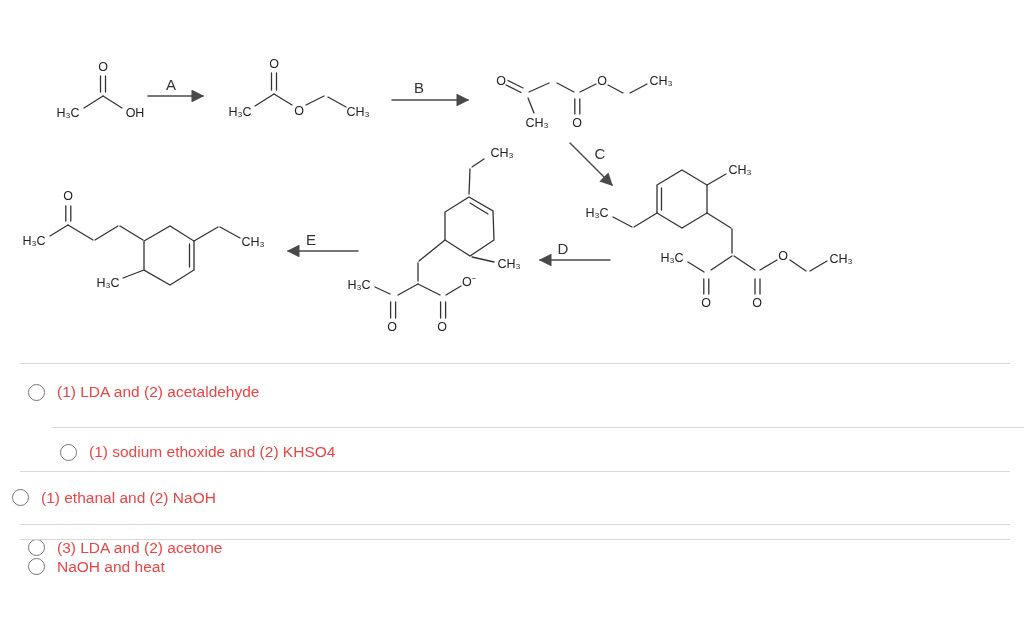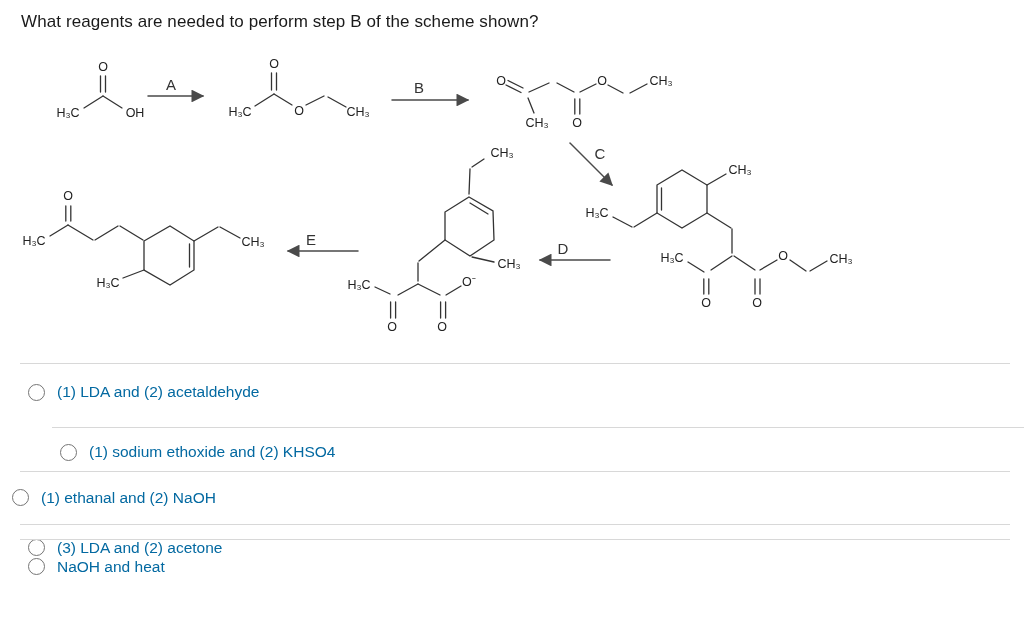--- a/index.html
+++ b/index.html
@@ -19,28 +19,27 @@
     box-sizing:border-box;padding-left:28px;}
   .option-row::before{content:"";position:absolute;left:20px;right:14px;top:0;
     border-top:1px solid #d8d8d8;}
   .option-row:nth-of-type(1){top:363px;height:58px;}
   .option-row:nth-of-type(2){top:427px;height:50px;margin-left:32px;}
   .option-row:nth-of-type(3){top:471px;height:53px;padding-left:12px;}
   .option-row:nth-of-type(4){top:524px;height:47px;}
   .option-row:nth-of-type(5){top:539px;height:55px;}
   .radio{width:15px;height:15px;border:1.6px solid #757575;border-radius:50%;
     background:#fff;flex:0 0 auto;}
-  .option-label{margin-left:12px;font-size:15.5px;color:#0369a1;}
+  .option-label{margin-left:12px;font-size:15.5px;color:#ef4444;}
 </style>
 </head>
 <body>
 
 <div class="page">
 
-  <div class="title">What reagents are needed to perform step B of the scheme shown?</div>
 
   <svg class="scheme" width="1024" height="322" viewBox="0 40 1024 322">
     <defs>
       <marker id="ah" viewBox="0 0 10 10" refX="9" refY="5" markerWidth="9.5" markerHeight="8.5" orient="auto">
         <path d="M0,0 L10,5 L0,10 z" fill="#4a4a4a"></path>
       </marker>
     </defs>
 
     <g>
       <line class="arrow" x1="148" y1="96" x2="203" y2="96" marker-end="url(#ah)"></line>

